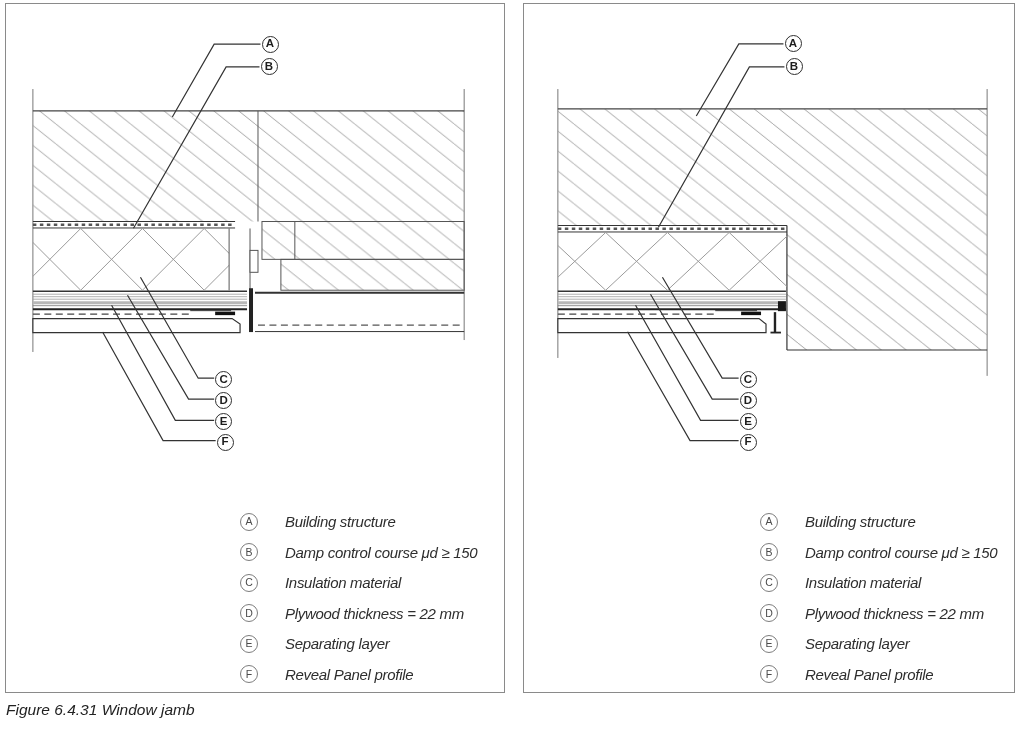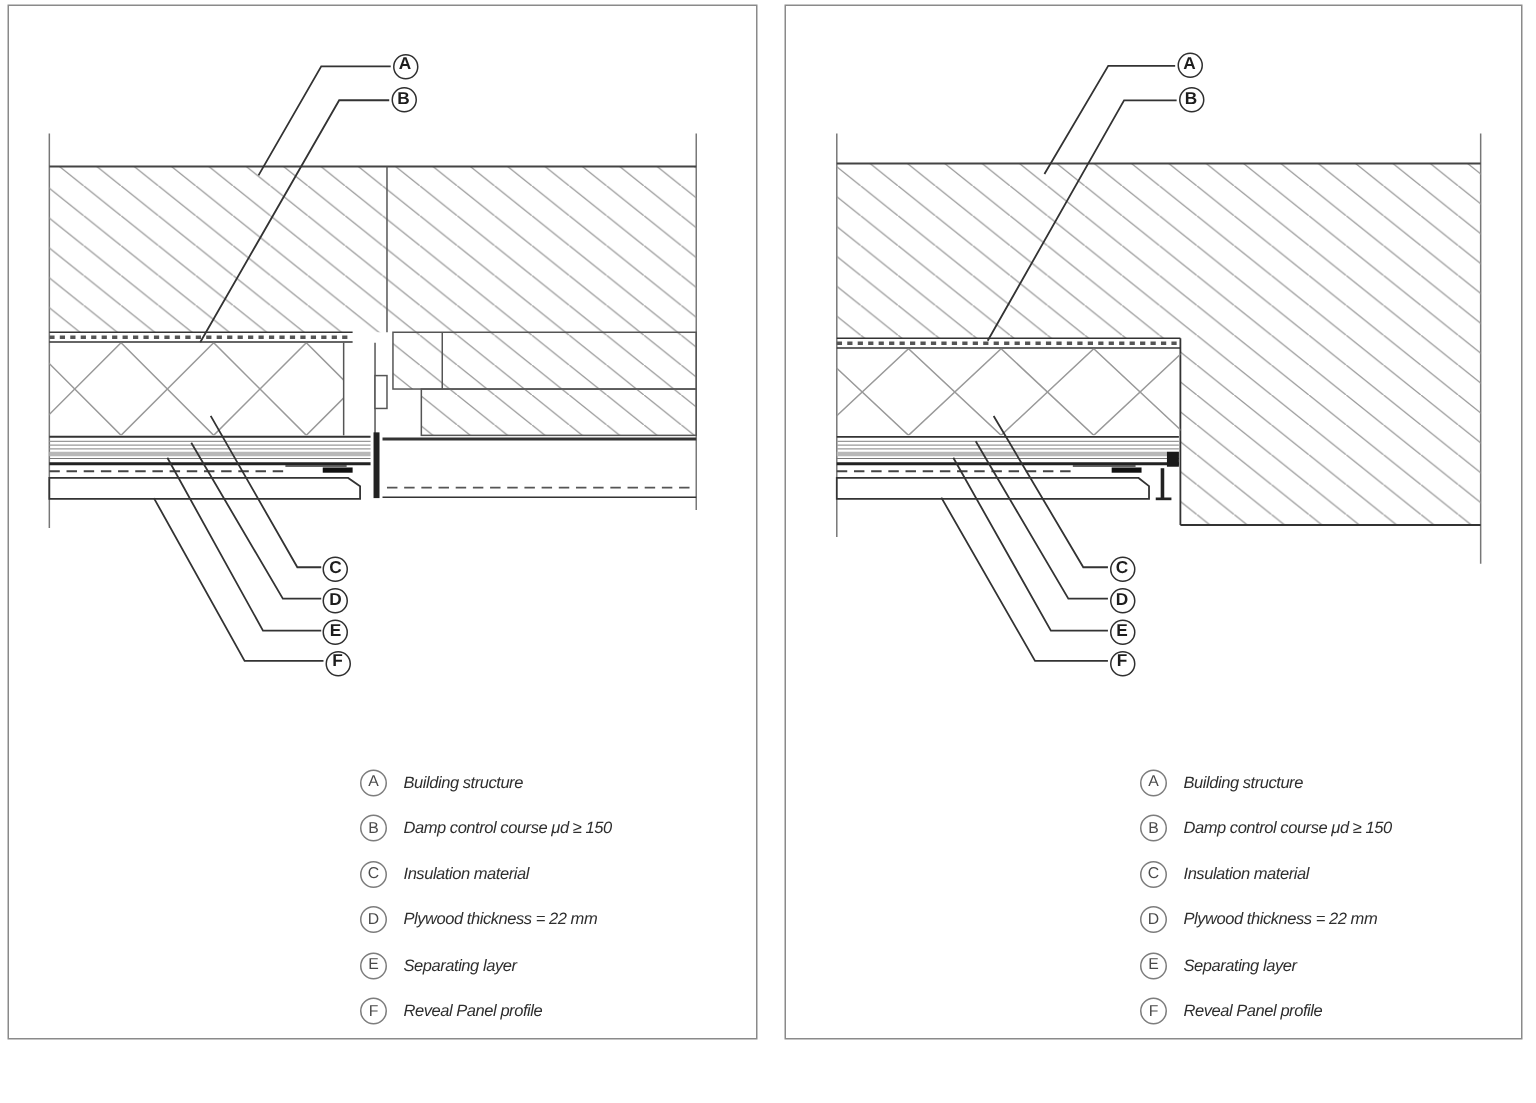--- a/index.html
+++ b/index.html
@@ -10,21 +10,21 @@
   .panel.right{left:523px;width:492px;}
   .drawing{position:absolute;left:0;top:0;width:100%;height:100%;}
   .co{position:absolute;width:17px;height:17px;border:1.6px solid #2f2f2f;border-radius:50%;
       display:flex;align-items:center;justify-content:center;background:#fff;
       font-size:11.5px;font-weight:700;color:#1d1d1d;box-sizing:border-box;line-height:1;}
   .legend{position:absolute;}
   .lrow{display:flex;align-items:center;height:18px;margin-bottom:12.5px;}
   .lkey{width:18px;height:18px;border:1.3px solid #7d7d7d;border-radius:50%;box-sizing:border-box;
         display:flex;align-items:center;justify-content:center;flex:0 0 18px;
         font-size:10.5px;color:#4a4a4a;background:#fff;line-height:1;}
-  .ltext{margin-left:11px;font-style:italic;font-size:11px;color:#2e2e2e;white-space:nowrap;letter-spacing:-0.3px;}
+  .ltext{margin-left:27px;font-style:italic;font-size:15px;color:#2e2e2e;white-space:nowrap;letter-spacing:-0.3px;}
   .caption{position:absolute;top:701px;font-style:italic;font-size:15.5px;color:#222;white-space:nowrap;}
   .caption.left{left:6px;}
   .caption.right{left:525px;}
 </style>
 </head>
 <body>
 
 <div class="stage">
 
   <div class="panel left">
@@ -209,13 +209,14 @@
         <span class="lkey">E</span>
         <span class="ltext">Separating layer</span>
       </div>
       <div class="lrow">
         <span class="lkey">F</span>
         <span class="ltext">Reveal Panel profile</span>
       </div>
     </div>
   </div>
 
+  <div class="caption left">Figure 6.4.31 Window jamb</div>
 </div>
 
 </body></html>

